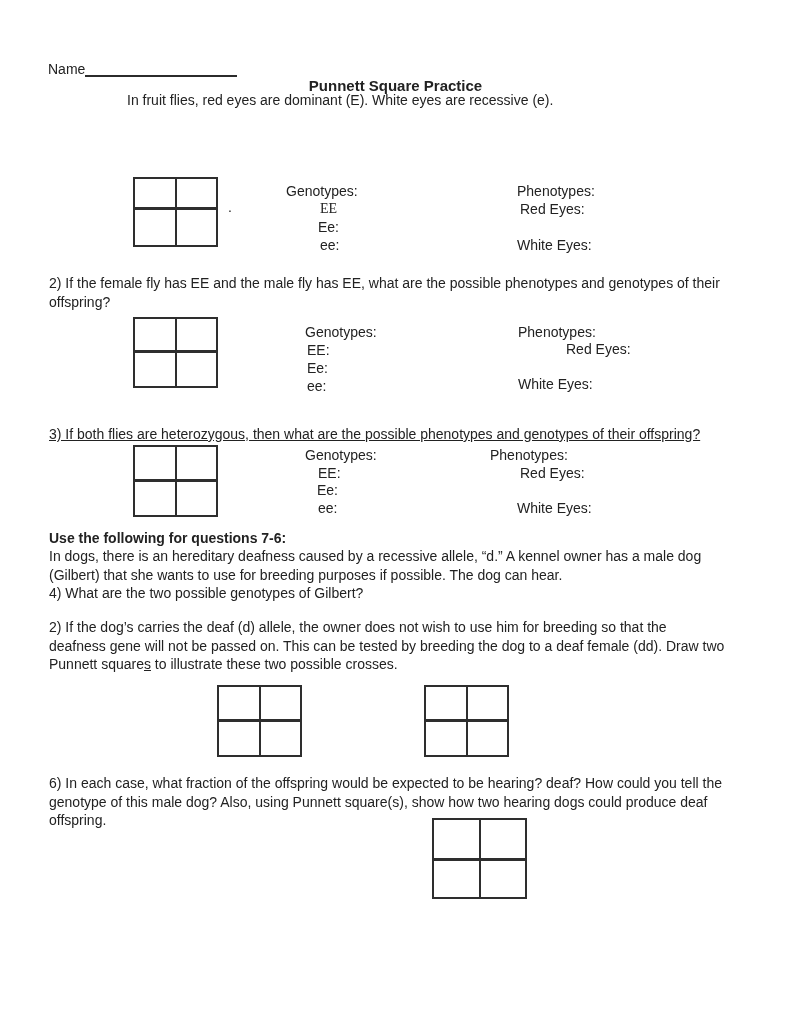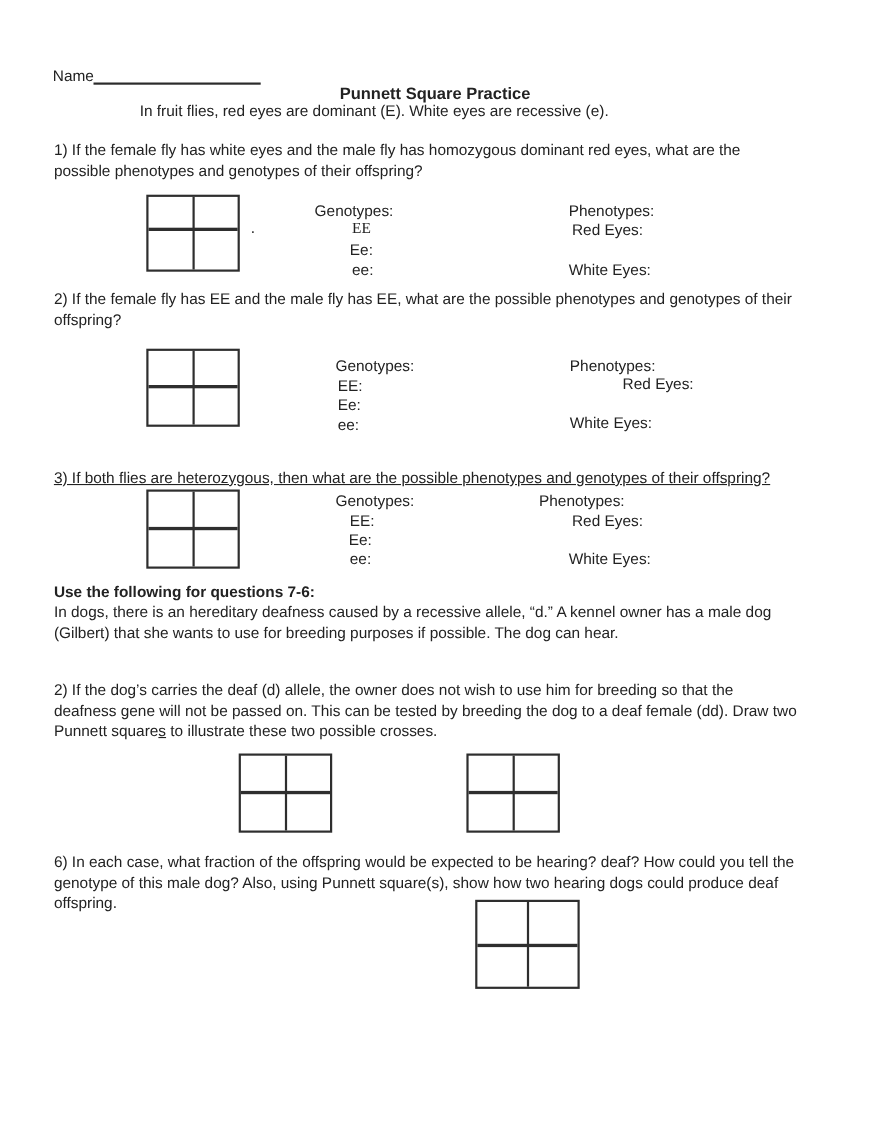--- a/index.html
+++ b/index.html
@@ -59,37 +59,36 @@
 <body>
 
 <div id="page">
 
   <div class="para" style="left:48px; top:60px;"><span>Name</span><span class="name-blank"></span></div>
 
   <div class="title" style="top:76px;">Punnett Square Practice</div>
 
   <div class="para" style="left:127px; top:91px;">In fruit flies, red eyes are dominant (E). White eyes are recessive (e).</div>
 
-  <div class="para" style="left:49px; top:127px; width:660px;">1) If the female fly has white eyes and the male fly has homozygous dominant red eyes, what are the possible phenotypes and genotypes of their offspring?</div>
 
   <div class="psq" style="left:133px; top:177px; width:85px; height:70px;">
     <div class="psq-v"></div>
     <div class="psq-h" style="top:44%;"></div>
   </div>
   <div class="lbl" style="left:228px; top:198px;">.</div>
 
   <div class="lbl" style="left:286px; top:182px;">Genotypes:</div>
   <div class="lbl" style="left:320px; top:200px;font-family:Liberation Serif, serif;">EE</div>
   <div class="lbl" style="left:318px; top:218px;">Ee:</div>
   <div class="lbl" style="left:320px; top:236px;">ee:</div>
   <div class="lbl" style="left:517px; top:182px;">Phenotypes:</div>
   <div class="lbl" style="left:520px; top:200px;">Red Eyes:</div>
   <div class="lbl" style="left:517px; top:236px;">White Eyes:</div>
 
-  <div class="para" style="left:49px; top:262px; width:700px;">2) If the female fly has EE and the male fly has EE, what are the possible phenotypes and genotypes of their offspring?</div>
+  <div class="para" style="left:49px; top:274px; width:700px;">2) If the female fly has EE and the male fly has EE, what are the possible phenotypes and genotypes of their offspring?</div>
 
   <div class="psq" style="left:133px; top:317px; width:85px; height:71px;">
     <div class="psq-v"></div>
     <div class="psq-h" style="top:48%;"></div>
   </div>
 
   <div class="lbl" style="left:305px; top:323px;">Genotypes:</div>
   <div class="lbl" style="left:307px; top:341px;">EE:</div>
   <div class="lbl" style="left:307px; top:359px;">Ee:</div>
   <div class="lbl" style="left:307px; top:377px;">ee:</div>
@@ -107,20 +106,21 @@
   <div class="lbl" style="left:305px; top:446px;">Genotypes:</div>
   <div class="lbl" style="left:318px; top:464px;">EE:</div>
   <div class="lbl" style="left:317px; top:481px;">Ee:</div>
   <div class="lbl" style="left:318px; top:499px;">ee:</div>
   <div class="lbl" style="left:490px; top:446px;">Phenotypes:</div>
   <div class="lbl" style="left:520px; top:464px;">Red Eyes:</div>
   <div class="lbl" style="left:517px; top:499px;">White Eyes:</div>
 
   <div class="para bold" style="left:49px; top:529px;">Use the following for questions 7-6:</div>
   <div class="para" style="left:49px; top:547px; width:700px;">In dogs, there is an hereditary deafness caused by a recessive allele, “d.” A kennel owner has a male dog (Gilbert) that she wants to use for breeding purposes if possible. The dog can hear.</div>
+  <div class="para" style="left:49px; top:584px; width:700px;">4) What are the two possible genotypes of Gilbert?</div>
 
   <div class="para" style="left:49px; top:618px; width:678px;"><span>2) If the dog’s carries the deaf (d) allele, the owner does not wish to use him for breeding so that the deafness gene will not be passed on. This can be tested by breeding the dog to a deaf female (dd). Draw two Punnett square</span><span class="u">s</span><span> to illustrate these two possible crosses.</span></div>
 
   <div class="psq" style="left:217px; top:685px; width:85px; height:72px;">
     <div class="psq-v"></div>
     <div class="psq-h" style="top:48%;"></div>
   </div>
   <div class="psq" style="left:424px; top:685px; width:85px; height:72px;">
     <div class="psq-v"></div>
     <div class="psq-h" style="top:48%;"></div>

